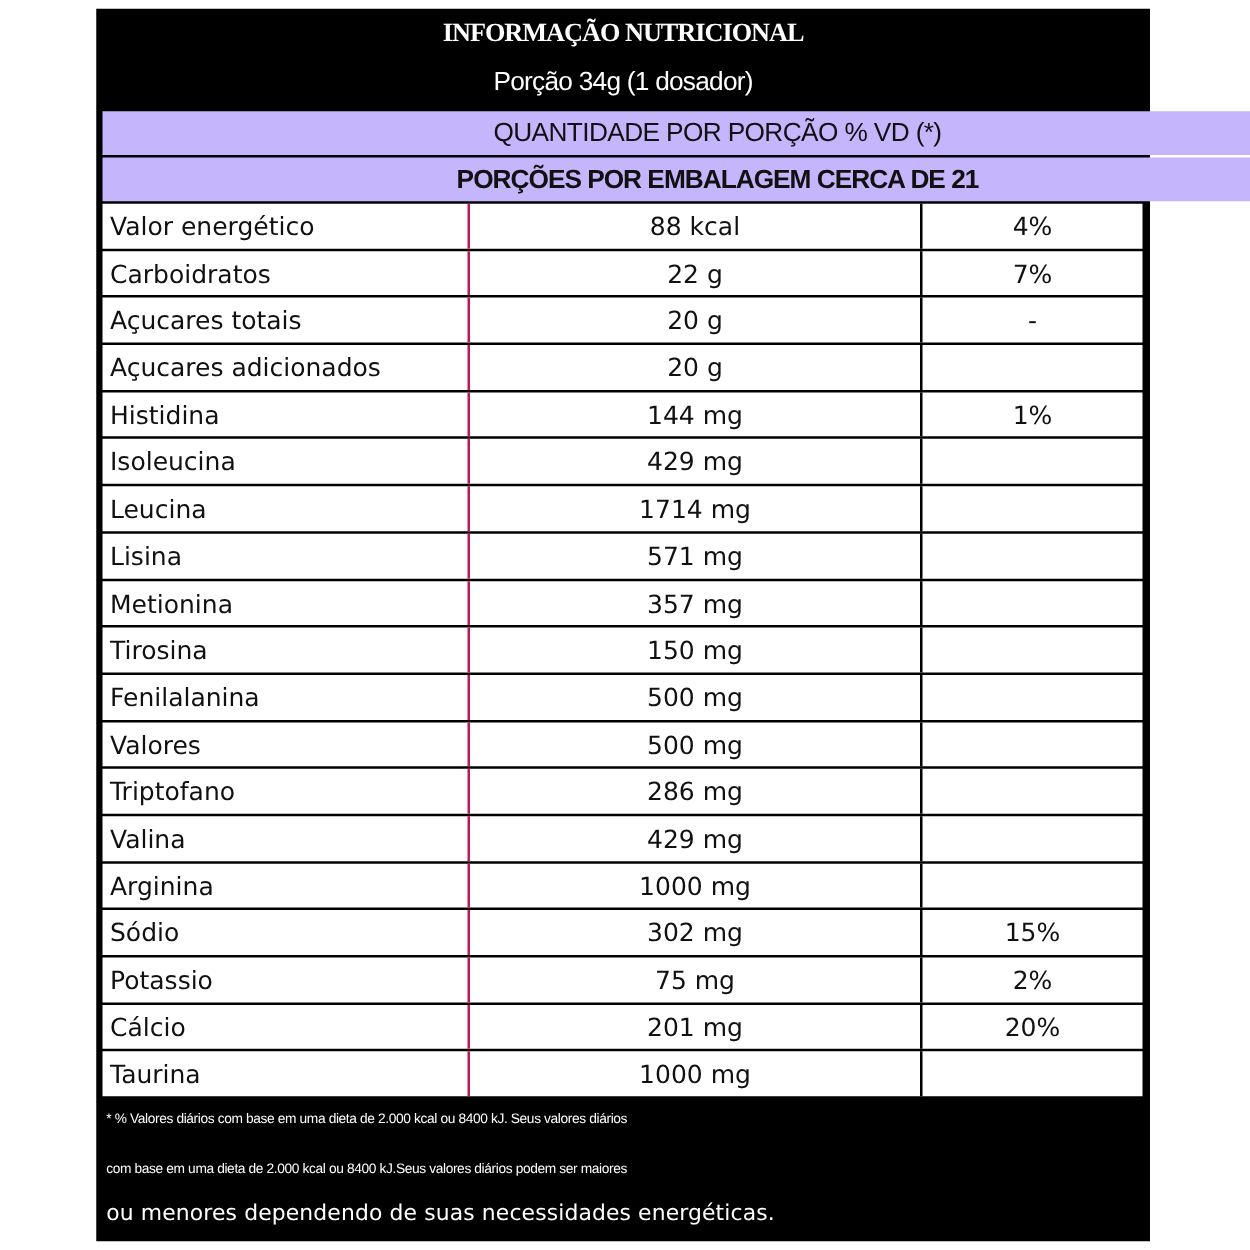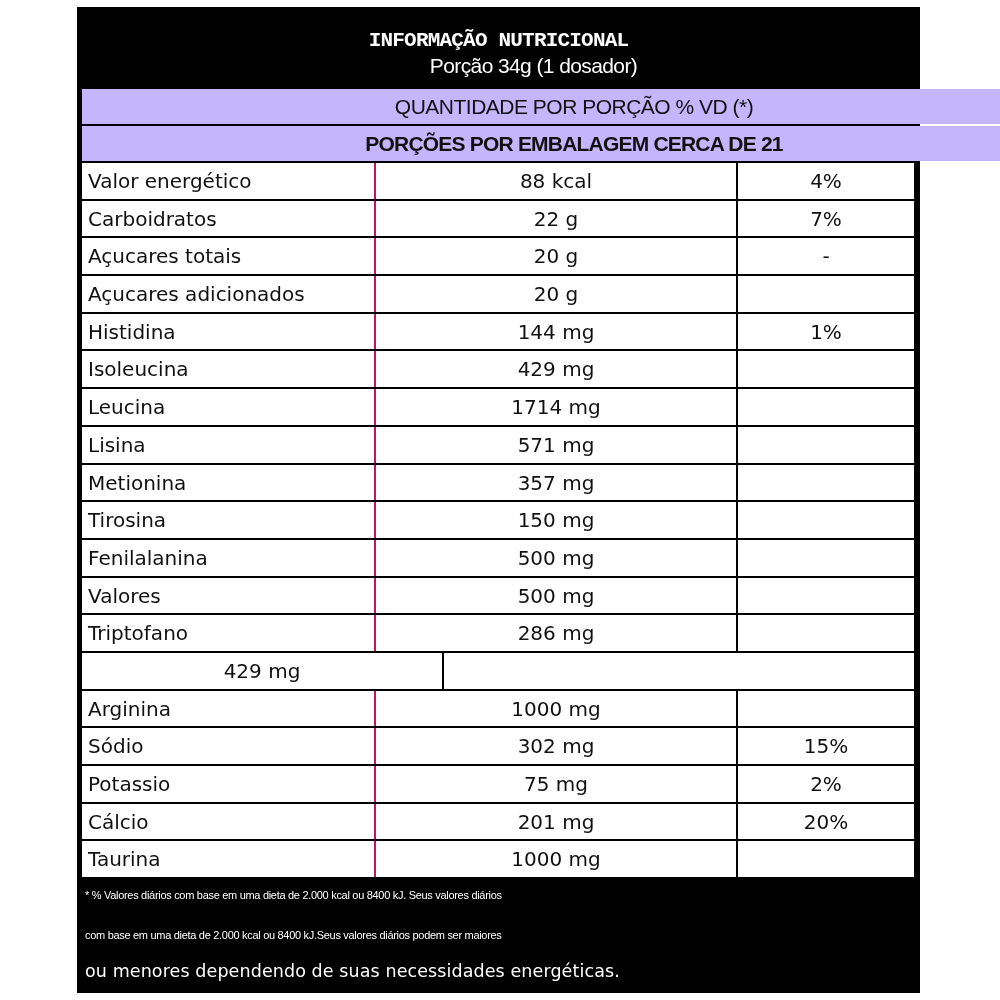--- a/index.html
+++ b/index.html
@@ -1,22 +1,22 @@
 <!DOCTYPE html>
 <html><head>
 <meta charset="utf-8">
 <style>
   html, body { margin: 0; padding: 0; background: #ffffff; }
   body { width: 1000px; height: 1000px; position: relative; overflow: hidden;
          font-family: "DejaVu Sans", "Liberation Sans", sans-serif; color: #111; }
   .panel { position: absolute; left: 77px; top: 7px; width: 843px; height: 986px;
            background: #000; box-sizing: border-box; }
   .hdr { position: absolute; left: 0; width: 100%; text-align: center; color: #fff; }
-  .hdr-title { top: 22px; font-size: 21px; font-weight: bold; letter-spacing: -0.8px; font-family: Liberation Mono, monospace; }
-  .hdr-sub { top: 47px; font-size: 21px; letter-spacing: -0.6px; font-family: "Liberation Sans", sans-serif; padding-left: 35px; }
+  .hdr-title { top: 7px; font-size: 21px; font-weight: bold; letter-spacing: -0.8px; font-family: Liberation Serif, serif; }
+  .hdr-sub { top: 47px; font-size: 21px; letter-spacing: -0.6px; font-family: "Liberation Sans", sans-serif; }
   .band { position: absolute; left: 5px; width: 984px; background: #c4b5fd; text-align: center;
           font-size: 21px; color: #111; box-sizing: border-box; font-family: "Liberation Sans", sans-serif; }
   .band-1 { top: 82px; height: 35px; line-height: 35px; letter-spacing: -0.5px; }
   .band-2 { top: 119px; height: 35px; line-height: 35px; font-weight: bold; letter-spacing: -0.8px; }
   .rows { position: absolute; left: 5px; top: 156px; width: 832px; }
   .row { position: relative; height: 35.7px; margin-bottom: 2px; background: #fff; display: flex; }
   .cell { box-sizing: border-box; height: 100%; line-height: 36px; font-size: 20px; white-space: nowrap; }
   .c-name { width: 294px; padding-left: 6px; text-align: left; border-right: 2px solid #be185d; }
   .c-qty { width: 362px; text-align: center; border-right: 2px solid #000; }
   .c-vd { width: 176px; text-align: center; }
@@ -94,20 +94,21 @@
       <div class="cell c-name">Valores</div>
       <div class="cell c-qty">500 mg</div>
       <div class="cell c-vd"></div>
     </div>
     <div class="row">
       <div class="cell c-name">Triptofano</div>
       <div class="cell c-qty">286 mg</div>
       <div class="cell c-vd"></div>
     </div>
     <div class="row">
+      <div class="cell c-name">Valina</div>
       <div class="cell c-qty">429 mg</div>
       <div class="cell c-vd"></div>
     </div>
     <div class="row">
       <div class="cell c-name">Arginina</div>
       <div class="cell c-qty">1000 mg</div>
       <div class="cell c-vd"></div>
     </div>
     <div class="row">
       <div class="cell c-name">Sódio</div>

